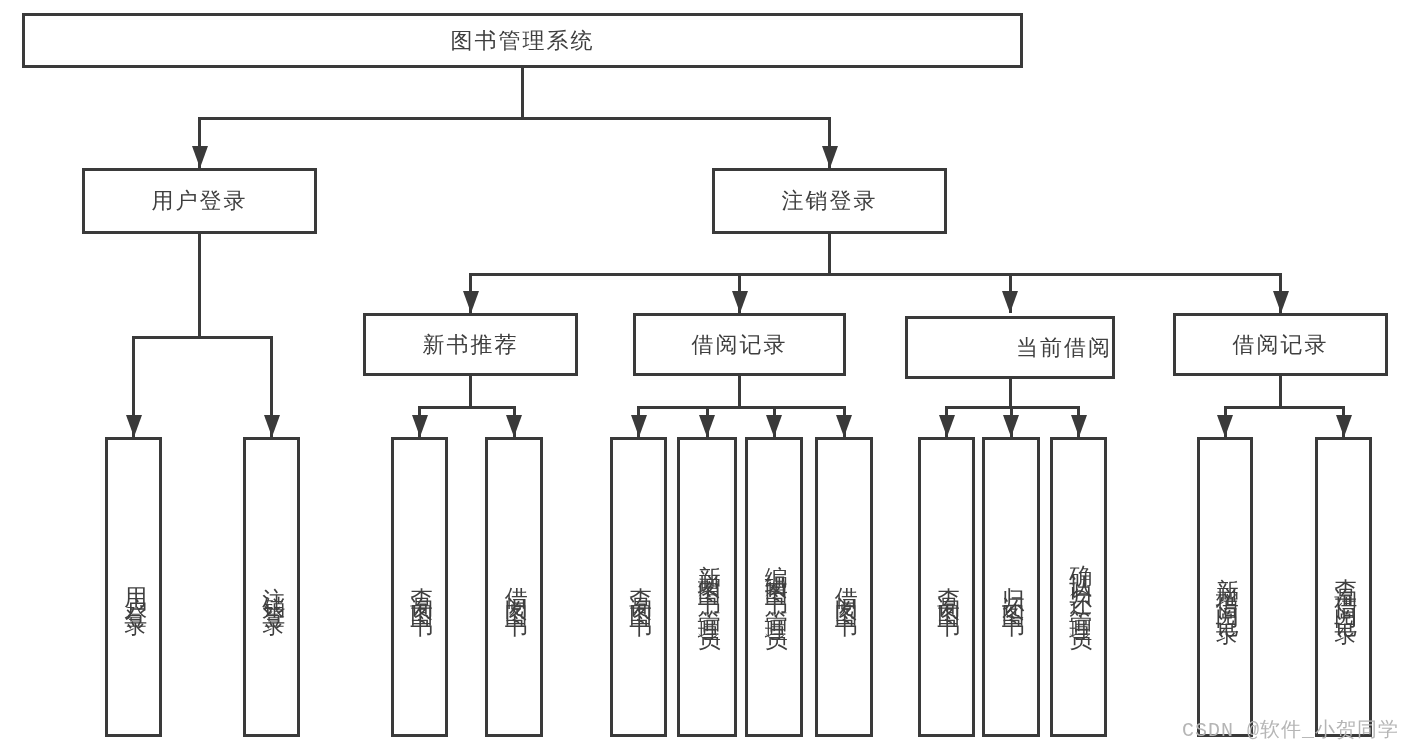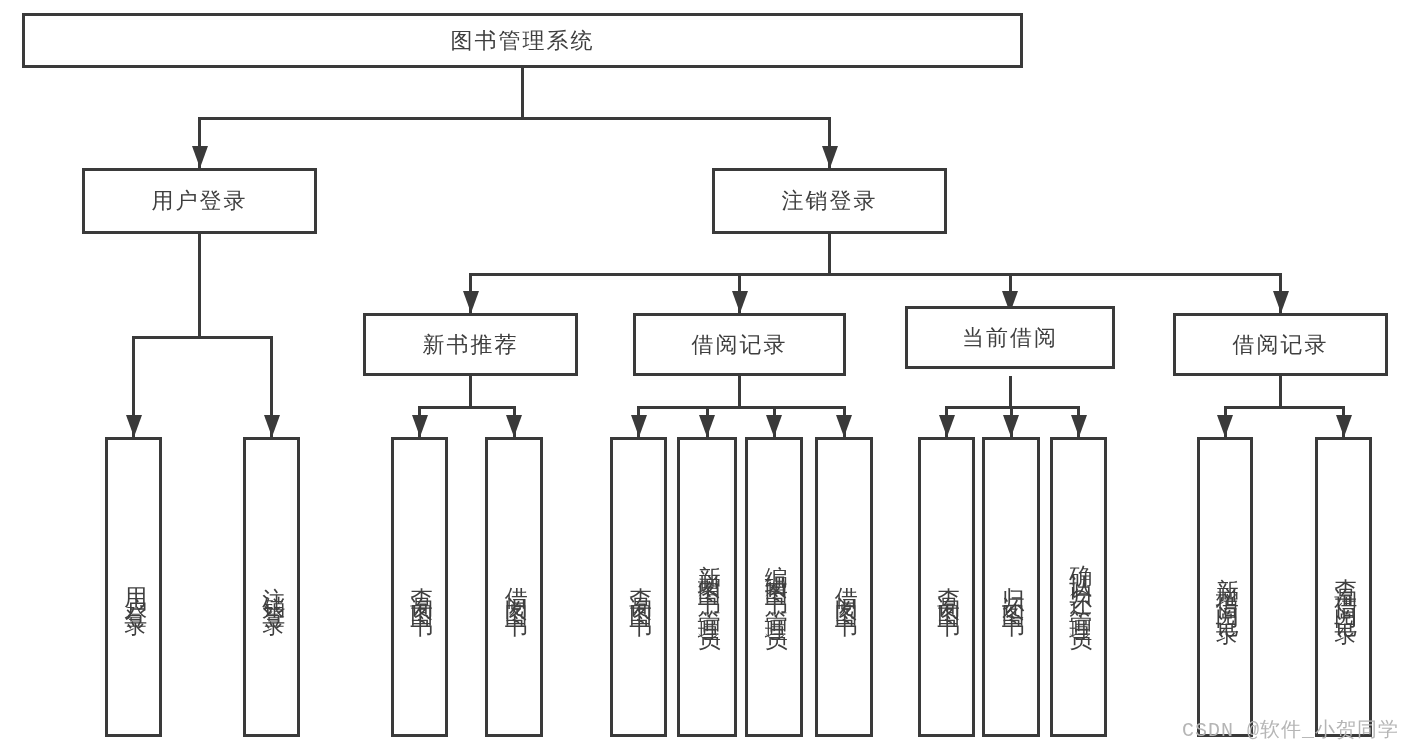--- a/index.html
+++ b/index.html
@@ -49,21 +49,21 @@
       </div>
       <div class="node h" style="left: 712px; top: 168px; width: 235px; height: 66px;">
         <span class="label">注销登录</span>
       </div>
       <div class="node h" style="left: 363px; top: 313px; width: 215px; height: 63px;">
         <span class="label">新书推荐</span>
       </div>
       <div class="node h" style="left: 633px; top: 313px; width: 213px; height: 63px;">
         <span class="label">借阅记录</span>
       </div>
-      <div class="node h" style="left: 905px; top: 306px; width: 210px; height: 63px;">
+      <div class="node h" style="left: 905px; top: 316px; width: 210px; height: 63px; justify-content: flex-end;">
         <span class="label">当前借阅</span>
       </div>
       <div class="node h" style="left: 1173px; top: 313px; width: 215px; height: 63px;">
         <span class="label">借阅记录</span>
       </div>
       <div class="node v" style="left: 105px; top: 437px; width: 57px; height: 300px;">
         <span class="label">用户登录</span>
       </div>
       <div class="node v" style="left: 243px; top: 437px; width: 57px; height: 300px;">
         <span class="label">注销登录</span>

